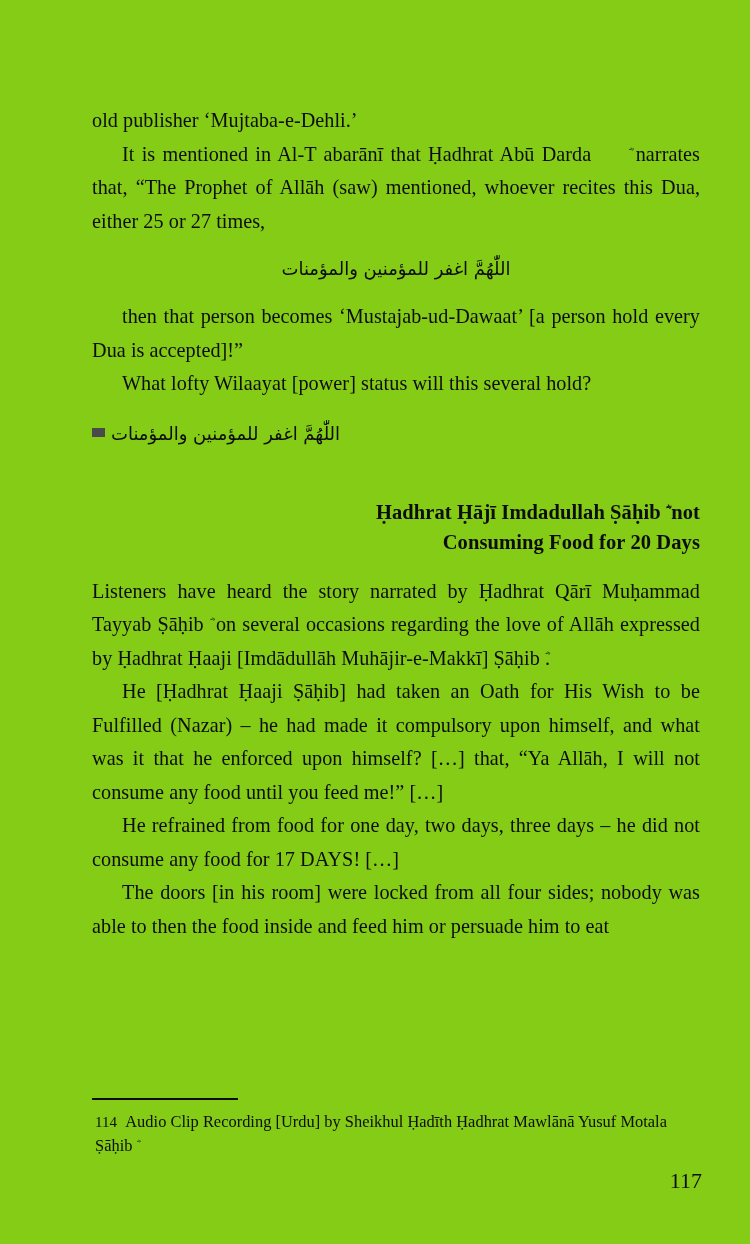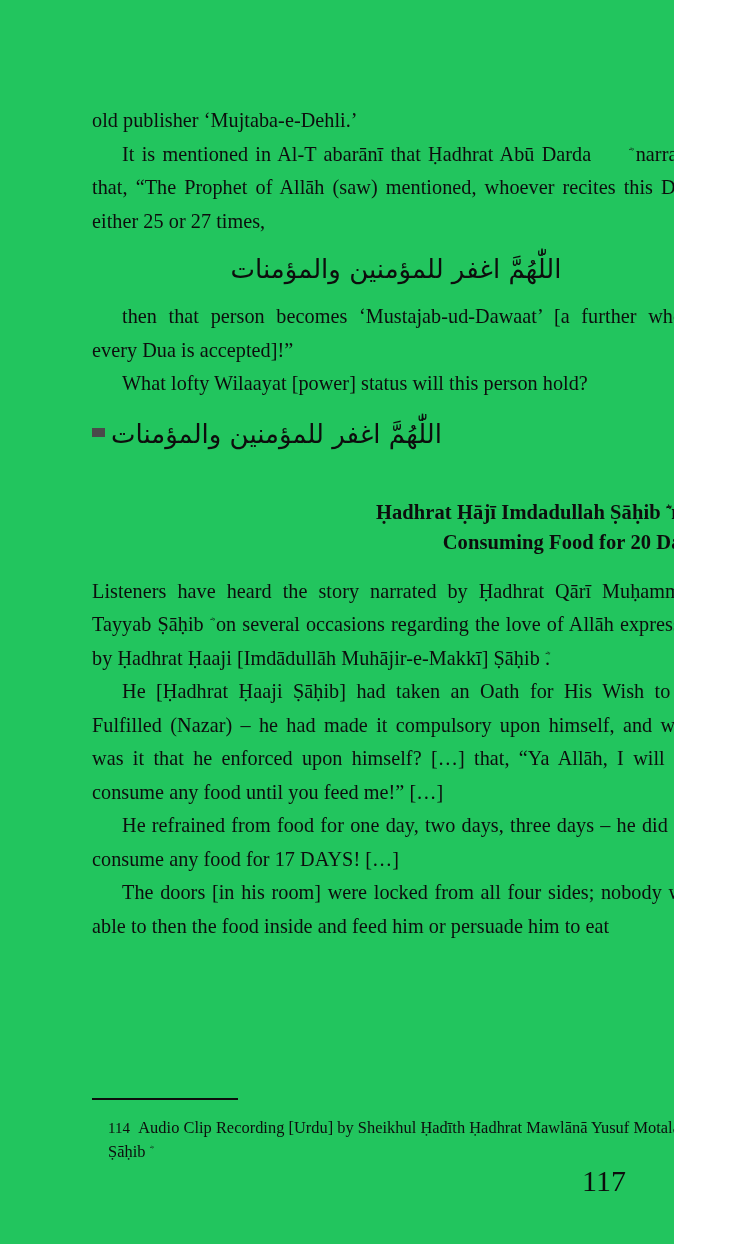--- a/index.html
+++ b/index.html
@@ -2,23 +2,23 @@
 <html><head>
 <meta charset="utf-8">
 <style>
   html, body {
     margin: 0;
     padding: 0;
     background: #ffffff;
   }
   .page {
     position: relative;
-    width: 674px;
+    width: 750px;
     height: 1244px;
-    background: #22c55e;
+    background: #84cc16;
     overflow: hidden;
     font-family: "Liberation Serif", "DejaVu Serif", serif;
     color: #0d0d0d;
   }
   .content {
     position: absolute;
     left: 92px;
     top: 104px;
     width: 608px;
   }
@@ -34,21 +34,21 @@
   p.body.indent {
     text-indent: 30px;
   }
   p.body.noindent {
     text-indent: 0;
   }
   .arabic-line {
     margin: 0;
     text-align: center;
     font-family: "DejaVu Sans", "Liberation Sans", sans-serif;
-    font-size: 26px;
+    font-size: 18px;
     line-height: 34px;
     direction: rtl;
     unicode-bidi: bidi-override;
     color: #0d0d0d;
   }
   .arabic-block {
     padding: 14px 0 14px 0;
   }
   .arabic-block.second {
     padding: 16px 0 10px 0;
@@ -98,58 +98,58 @@
     top: 1098px;
     width: 608px;
   }
   .footnote-rule {
     width: 146px;
     height: 2px;
     background: #0d0d0d;
     margin: 0 0 10px 0;
   }
   .footnote-text {
-    margin: 16px;
+    margin: 3px;
     font-size: 16.4px;
     line-height: 24px;
     text-align: left;
     letter-spacing: 0.02px;
   }
   .footnote-text .fn-num {
     font-size: 15px;
   }
   .page-number {
     position: absolute;
     right: 48px;
     top: 1168px;
-    font-size: 30px;
+    font-size: 22px;
     line-height: 26px;
     font-family: "Liberation Serif", "DejaVu Serif", serif;
     color: #0d0d0d;
   }
 </style>
 </head>
 <body>
 
 <div class="page">
 
   <div class="content">
 
     <p class="body noindent"><span>old publisher ‘Mujtaba-e-Dehli.’</span></p>
 
     <p class="body indent"><span>It is mentioned in Al-T abarānī that Ḥadhrat Abū Darda </span><span class="honorific">ؓ</span><span> narrates that, “The Prophet of Allāh (saw) mentioned, whoever recites this Dua, either 25 or 27 times,</span></p>
 
     <div class="arabic-block">
       <p class="arabic-line">اللّٰهُمَّ اغفر للمؤمنين والمؤمنات</p>
     </div>
 
-    <p class="body indent"><span>then that person becomes ‘Mustajab-ud-Dawaat’ [a further whose every Dua is accepted]!”</span></p>
+    <p class="body indent"><span>then that person becomes ‘Mustajab-ud-Dawaat’ [a person hold every Dua is accepted]!”</span></p>
 
 
-    <p class="body indent"><span>What lofty Wilaayat [power] status will this person hold?</span></p>
+    <p class="body indent"><span>What lofty Wilaayat [power] status will this several hold?</span></p>
 
 
     <div class="arabic-block second">
       <span class="arabic-with-mark">
         <span class="arabic-line">اللّٰهُمَّ اغفر للمؤمنين والمؤمنات</span>
         <span class="sq-ornament"></span>
       </span>
     </div>
 
     <h2 class="section-heading">

